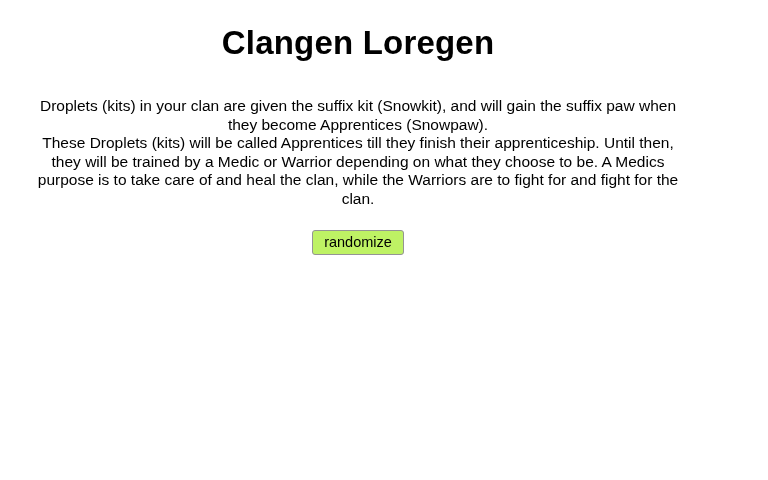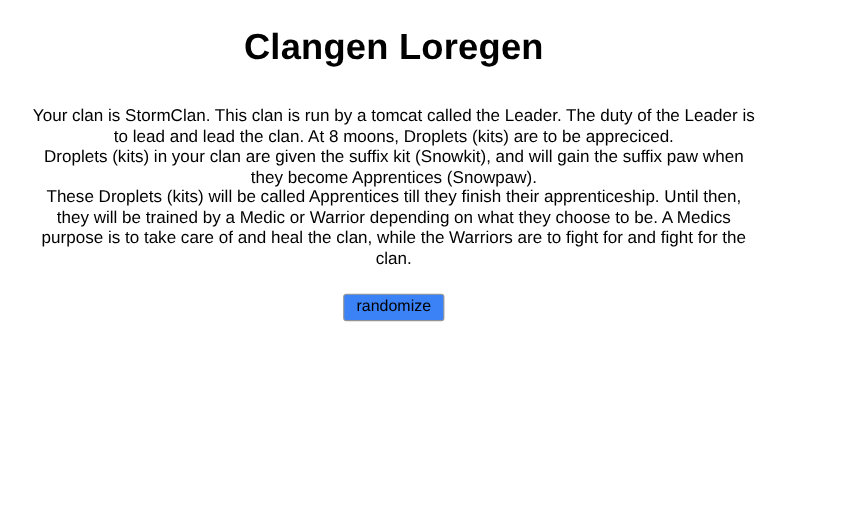--- a/index.html
+++ b/index.html
@@ -37,37 +37,36 @@
   .lore p {
     margin: 0;
   }
   .button-row {
     margin-top: 22px;
   }
   .randomize-btn {
     font-family: "Liberation Sans", sans-serif;
     font-size: 14.5px;
     color: #000000;
-    background: #3b82f6;
+    background: #bef264;
     border: 1px solid #949494;
     border-radius: 3px;
     padding: 3px 11px 4px 11px;
     cursor: pointer;
     line-height: normal;
   }
 </style>
 </head>
 <body>
 
 <div class="page">
 
   <h1 class="title">Clangen Loregen</h1>
 
   <div class="lore">
-    <p>Your clan is StormClan. This clan is run by a tomcat called the Leader. The duty of the Leader is to lead and lead the clan. At 8 moons, Droplets (kits) are to be appreciced.</p>
     <p>Droplets (kits) in your clan are given the suffix kit (Snowkit), and will gain the suffix paw when they become Apprentices (Snowpaw).</p>
     <p>These Droplets (kits) will be called Apprentices till they finish their apprenticeship. Until then, they will be trained by a Medic or Warrior depending on what they choose to be. A Medics purpose is to take care of and heal the clan, while the Warriors are to fight for and fight for the clan.</p>
   </div>
 
   <div class="button-row">
     <button class="randomize-btn" type="button">randomize</button>
   </div>
 
 </div>
 

